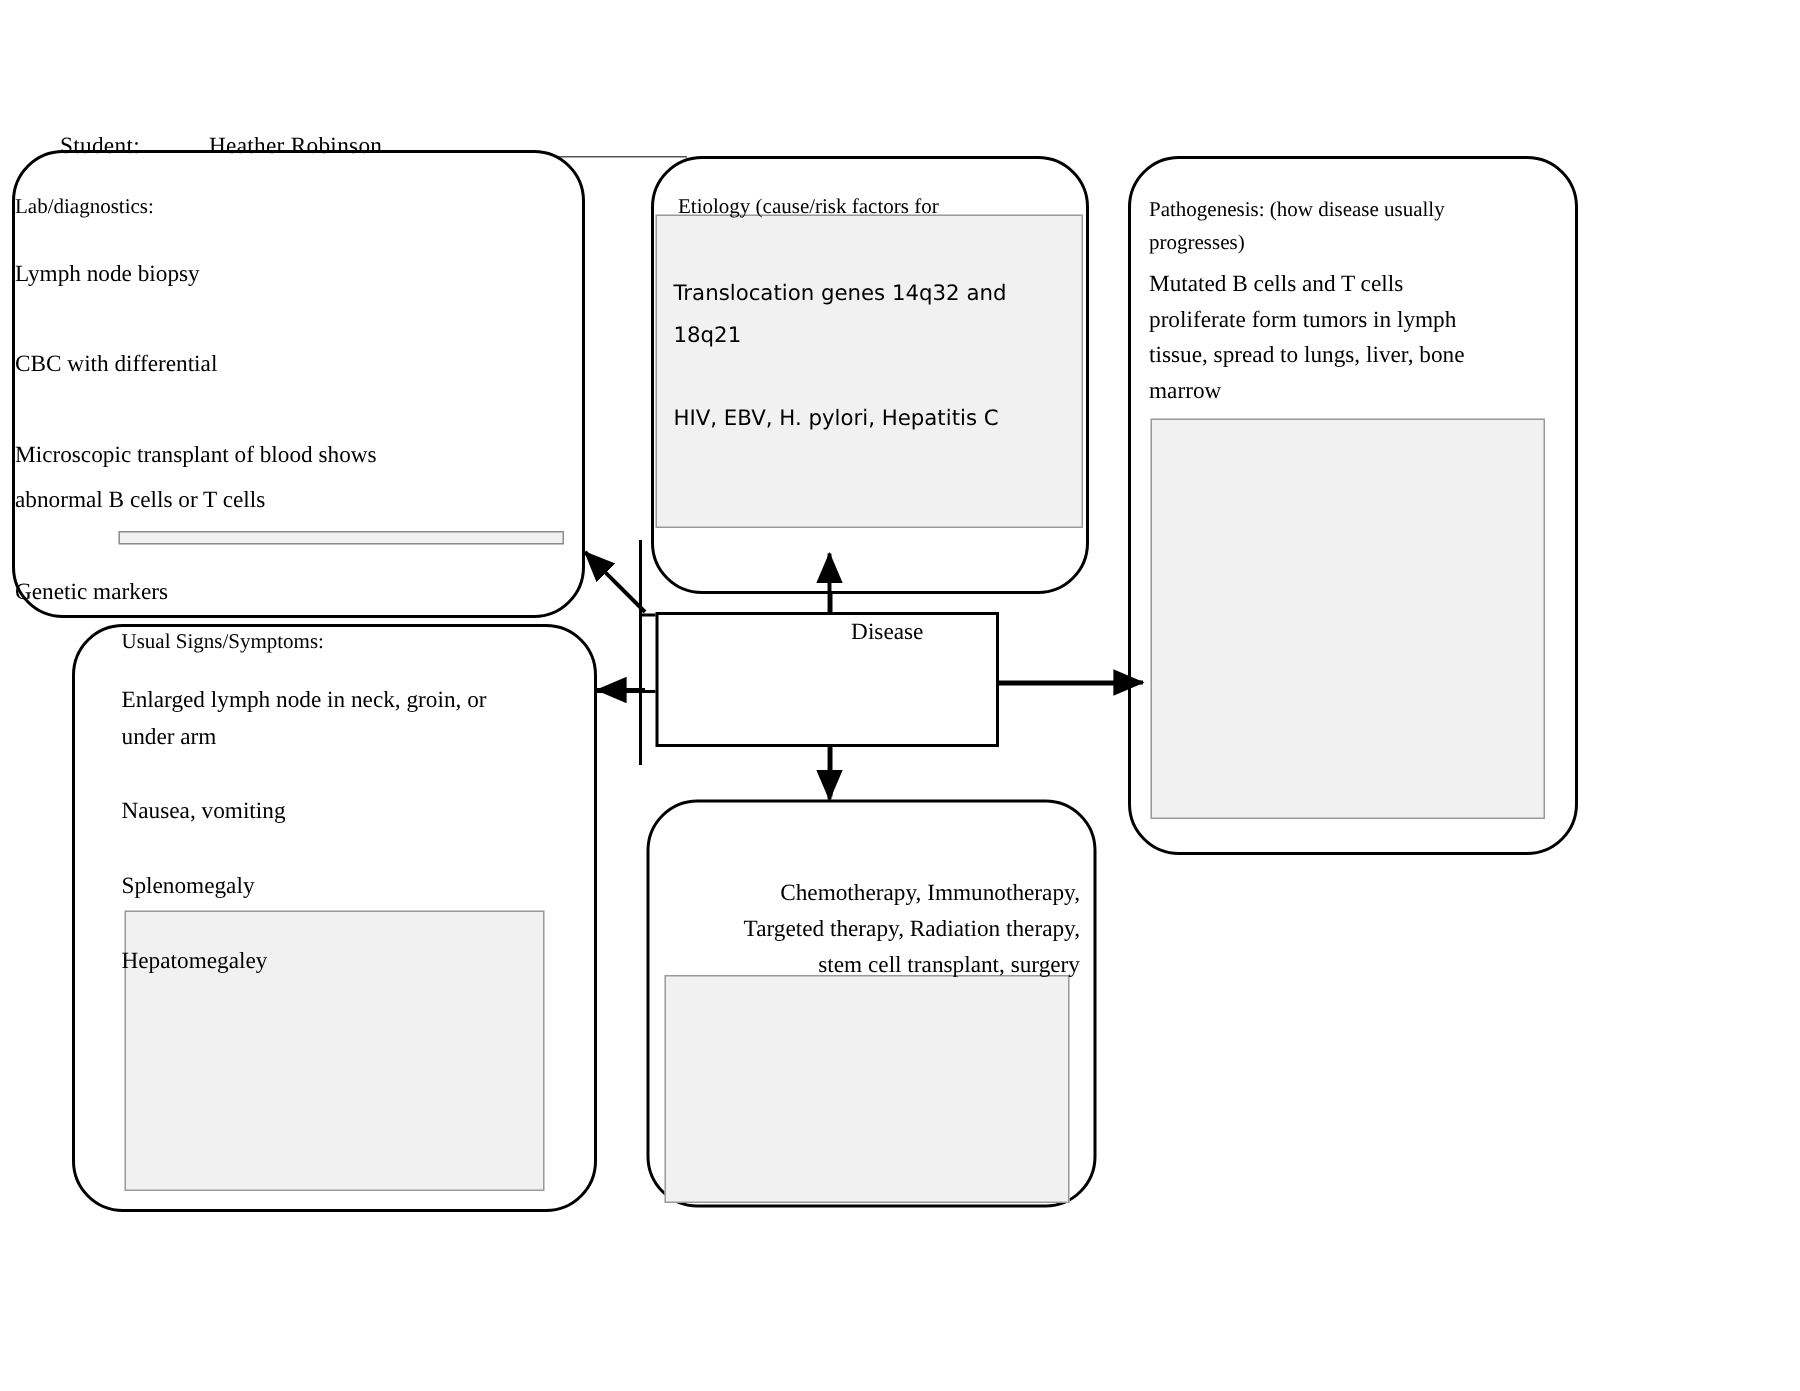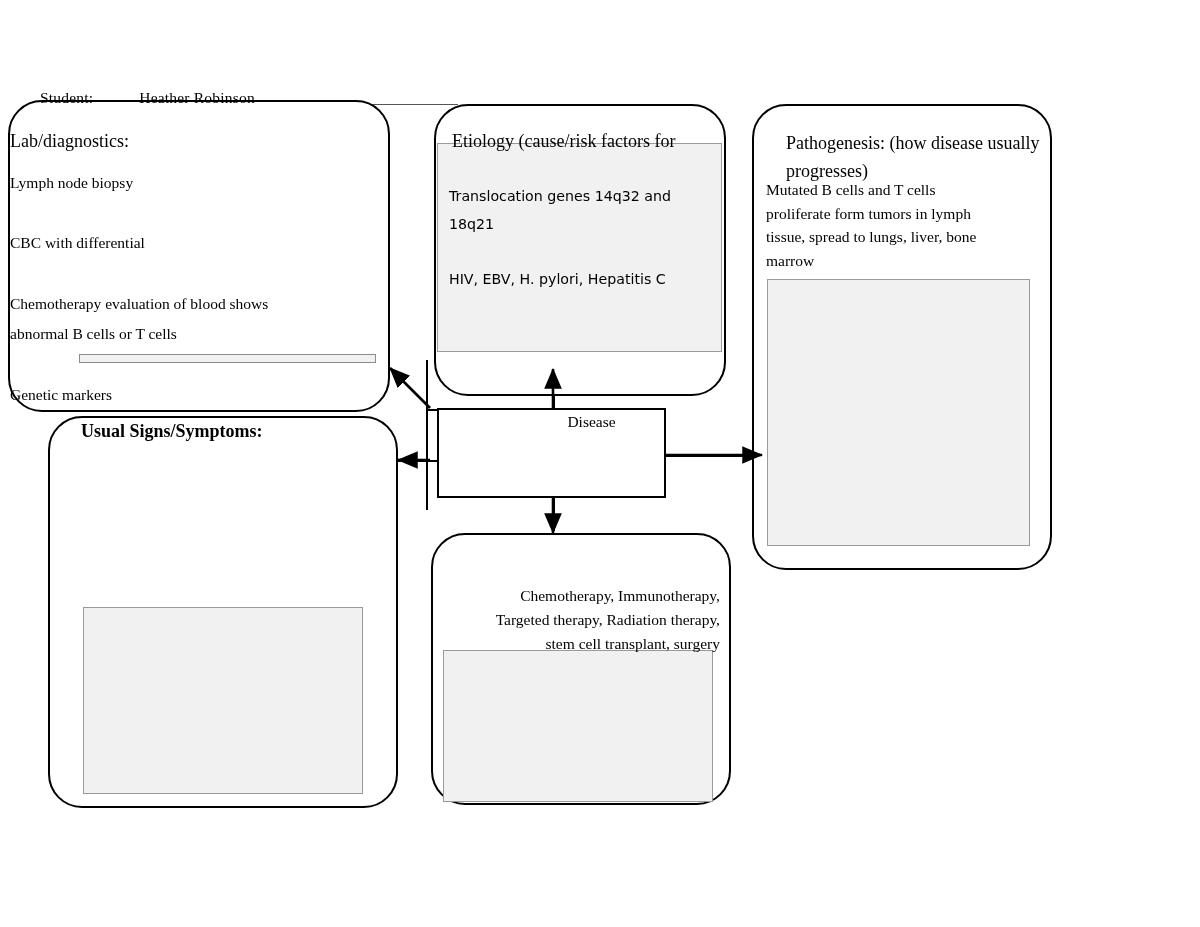--- a/index.html
+++ b/index.html
@@ -44,21 +44,21 @@
   
   .txt {
     position: absolute;
     font-family: "Liberation Serif", "DejaVu Serif", serif;
     font-size: 15.5px;
     line-height: 1.30;
     color: #000;
     white-space: pre-line;
     z-index: 7;
   }
-  .txt-heading { font-size: 18px; }
+  .txt-heading { font-size: 14px; }
   .txt-center  { text-align: center; margin-left: 40px; }
   .txt-right   { text-align: right; }
 
   
   #student-header {
     position: absolute;
     left: 40px;
     top: 90px;
     width: 420px;
     height: 15px;
@@ -157,48 +157,56 @@
     <path d="M 553,497 L 553,533" stroke="#000" stroke-width="2.6" fill="none" marker-end="url(#ah)"></path>
   </svg>
 
   <div class="node" style="left:8px; top:100px; width:382px; height:312px;">
   </div>
   <div class="txt txt-heading" style="left:10px; top:130px; width:340px;">Lab/diagnostics:</div>
   <div class="txt" style="left:10px; top:168px; width:360px; line-height:1.95;">Lymph node biopsy
 
 CBC with differential
 
-Chemotherapy evaluation of blood shows
+Microscopic transplant of blood shows
 abnormal B cells or T cells
 
 Genetic markers</div>
   <div class="formbox-thin" style="left:79px; top:354px; width:297px; height:9px;"></div>
 
   <div class="node" style="left:434px; top:104px; width:292px; height:292px;">
   </div>
   <div class="txt txt-heading" style="left:452px; top:130px; width:270px;">Etiology (cause/risk factors for</div>
   <div class="formbox" style="left:437px; top:143px; width:285px; height:209px;"></div>
   <div class="txt sans formbox-text" style="left:449px; top:151px; width:270px; line-height:1.95;">Translocation genes 14q32 and 18q21
 
 HIV, EBV, H. pylori, Hepatitis C</div>
 
   <div class="node" style="left:752px; top:104px; width:300px; height:466px;">
   </div>
-  <div class="txt txt-heading" style="left:786px; top:130px; width:270px; line-height:1.55;">Pathogenesis: (how disease usually
+  <div class="txt txt-heading" style="left:766px; top:130px; width:270px; line-height:1.55;">Pathogenesis: (how disease usually
 progresses)</div>
   <div class="txt" style="left:766px; top:178px; width:272px; line-height:1.53;">Mutated B cells and T cells
 proliferate form tumors in lymph
 tissue, spread to  lungs, liver, bone
 marrow</div>
   <div class="formbox" style="left:767px; top:279px; width:263px; height:267px;"></div>
   <div class="txt sans formbox-text" style="left:777px; top:287px; width:245px;"></div>
 
   <div class="node" style="left:48px; top:416px; width:350px; height:392px;">
   </div>
-  <div class="txt txt-heading" style="left:81px; top:420px; width:300px;font-weight:bold;">Usual Signs/Symptoms:</div>
+  <div class="txt txt-heading" style="left:81px; top:420px; width:300px;">Usual Signs/Symptoms:</div>
+  <div class="txt" style="left:81px; top:455px; width:300px; line-height:1.60;">Enlarged lymph node in neck, groin, or
+under arm
+
+Nausea, vomiting
+
+Splenomegaly
+
+Hepatomegaley</div>
   <div class="formbox" style="left:83px; top:607px; width:280px; height:187px;"></div>
   <div class="txt sans formbox-text" style="left:93px; top:615px; width:262px;"></div>
 
   <div class="node-square" style="left:437px; top:408px; width:229px; height:90px;">
   </div>
   <div class="txt txt-center" style="left:437px; top:412px; width:229px;">Disease</div>
   <div class="formbox" style="left:448px; top:468px; width:204px; height:22px;"></div>
   <div class="txt sans formbox-text" style="left:455px; top:471px; width:190px; font-size:13px;"></div>
 
   <div class="node" style="left:431px; top:533px; width:300px; height:272px;">

